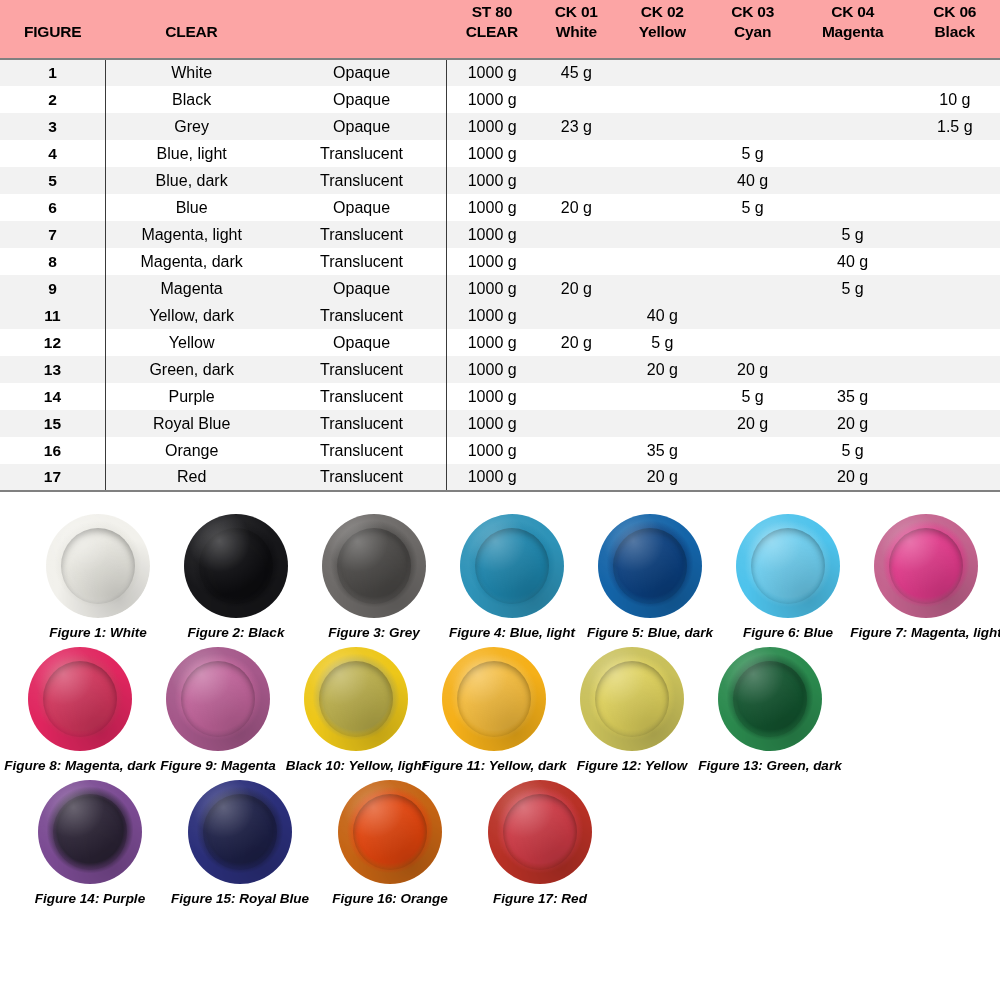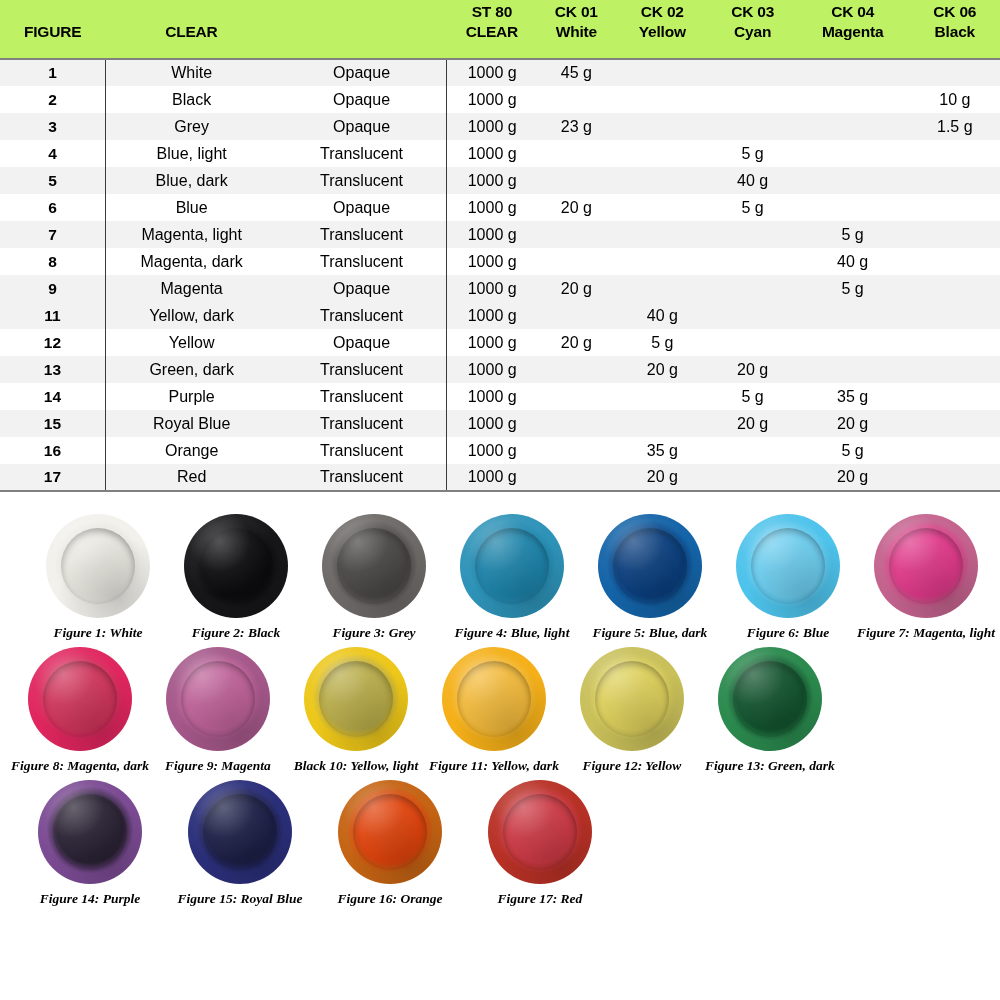--- a/index.html
+++ b/index.html
@@ -31,21 +31,21 @@
   #formula-table col.c-ck04   { width: 106px; }
   #formula-table col.c-ck06   { width: 84px;  }
 
   #formula-table thead th {
     font-weight: bold;
     font-size: 15.5px;
     line-height: 20px;
     padding: 0 0 16px 0;
     vertical-align: bottom;
     text-align: center;
-    background: #bef264;
+    background: #fca5a5;
     letter-spacing: -0.2px;
   }
   #formula-table thead th.h-fig,
   #formula-table thead th.h-col {
     vertical-align: top;
     padding-top: 22px;
   }
   #formula-table thead th.h-fig { text-align: center; }
   #formula-table thead th.h-col { text-align: center; }
   .hdr-l1 { display:block; }
@@ -78,21 +78,20 @@
   #formula-table tbody td.col {
     border-left: 1.4px solid #3a3a3a;
   }
   #formula-table tbody td.amt { }
 
   .spacer-after-table { height: 22px; }
 
   
   .swatch-area {
     padding: 0 0 0 0;
-    font-family: Liberation Serif, serif;
   }
   .swatch-row {
     display: flex;
     align-items: flex-start;
     margin-bottom: 6px;
   }
   .swatch-row.r1 { padding-left: 30px; }
   .swatch-row.r2 { padding-left: 12px; }
   .swatch-row.r3 { padding-left: 22px; gap: 12px; }
 

